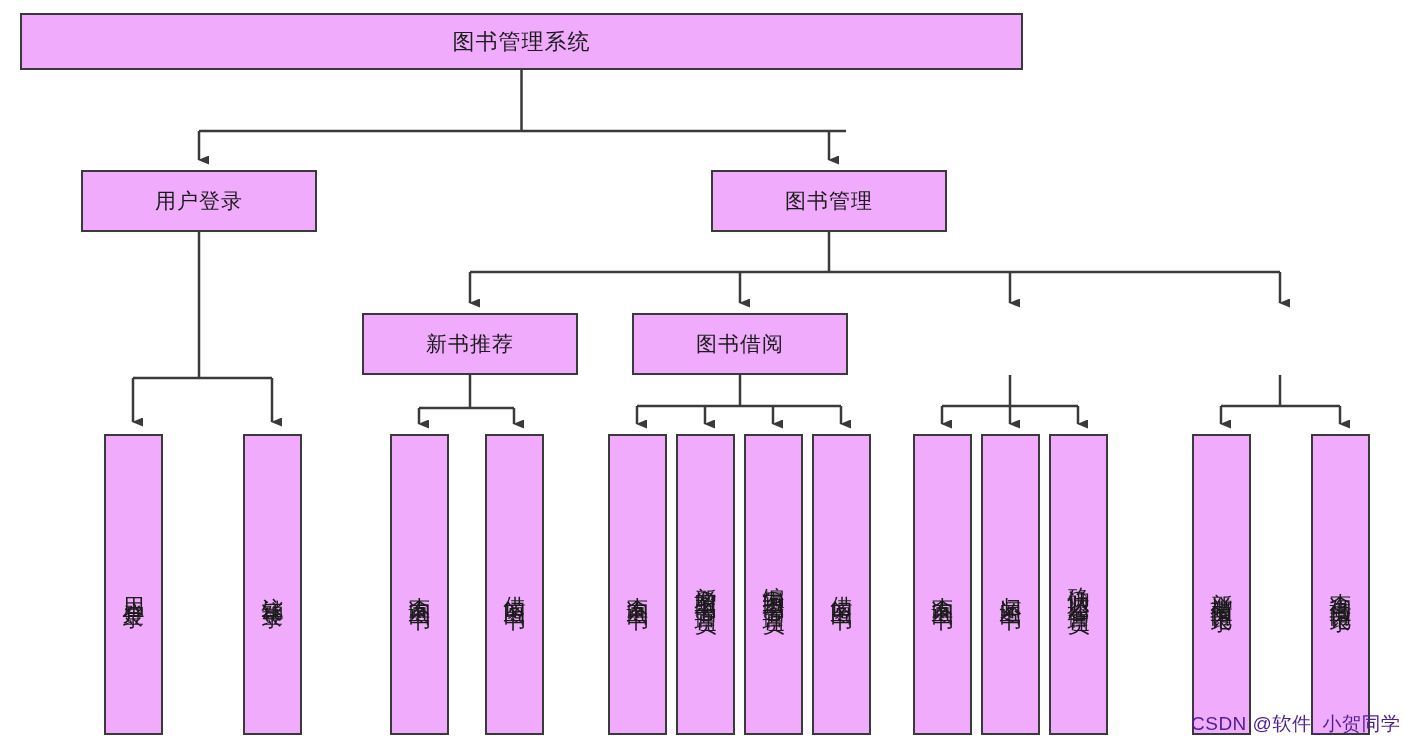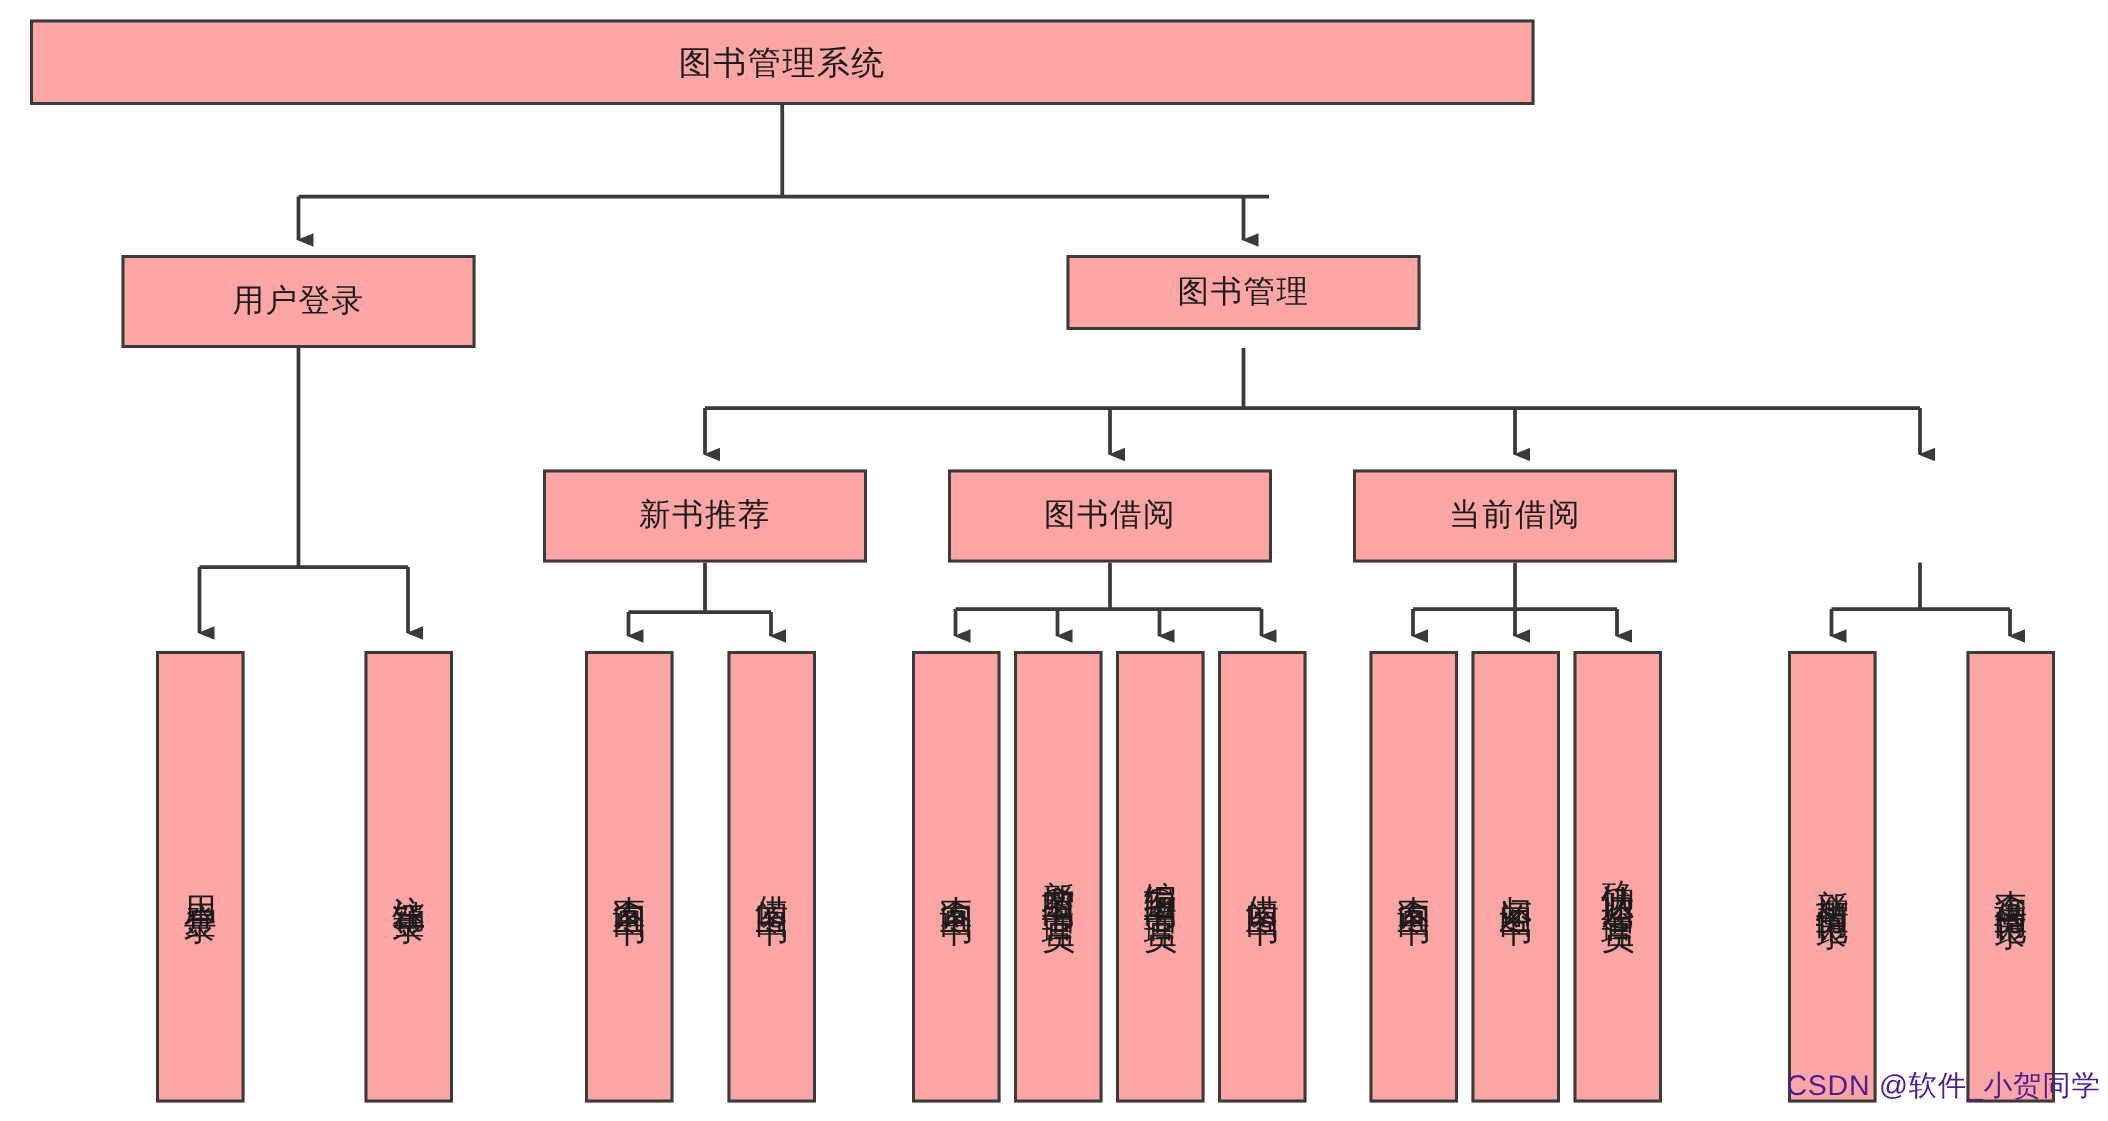--- a/index.html
+++ b/index.html
@@ -21,21 +21,21 @@
   #diagram-svg {
     position: absolute;
     top: 0;
     left: 0;
     width: 1405px;
     height: 747px;
   }
   .node-box {
     position: absolute;
     box-sizing: border-box;
-    background: #fca5a5;
+    background: #f0abfc;
     border: 2px solid #3a3a3a;
     display: flex;
     align-items: center;
     justify-content: center;
   }
   .node-label {
     color: #1b1b1b;
     font-size: 21px;
     line-height: 1.15;
     letter-spacing: 1px;
@@ -140,35 +140,32 @@
   </svg>
 
   <div class="node-box root" style="left:20px; top:13px; width:1003px; height:57px;">
     <span class="node-label">图书管理系统</span>
   </div>
 
   <div class="node-box level2" style="left:81px; top:170px; width:236px; height:62px;">
     <span class="node-label">用户登录</span>
   </div>
 
-  <div class="node-box level2" style="left:711px; top:170px; width:236px; height:50px;">
+  <div class="node-box level2" style="left:711px; top:170px; width:236px; height:62px;">
     <span class="node-label">图书管理</span>
   </div>
 
   <div class="node-box level3" style="left:632px; top:313px; width:216px; height:62px;">
     <span class="node-label">图书借阅</span>
   </div>
 
   <div class="node-box level3" style="left:362px; top:313px; width:216px; height:62px;">
     <span class="node-label">新书推荐</span>
   </div>
 
-  <div class="node-box level3" style="left:902px; top:313px; width:216px; height:62px;">
-    <span class="node-label">当前借阅</span>
-  </div>
 
 
   <div class="node-box vertical" style="left:104px; top:434px; width:59px; height:301px;">
     <span class="node-label">用户登录</span>
   </div>
 
   <div class="node-box vertical" style="left:243px; top:434px; width:59px; height:301px;">
     <span class="node-label">注销登录</span>
   </div>
 

